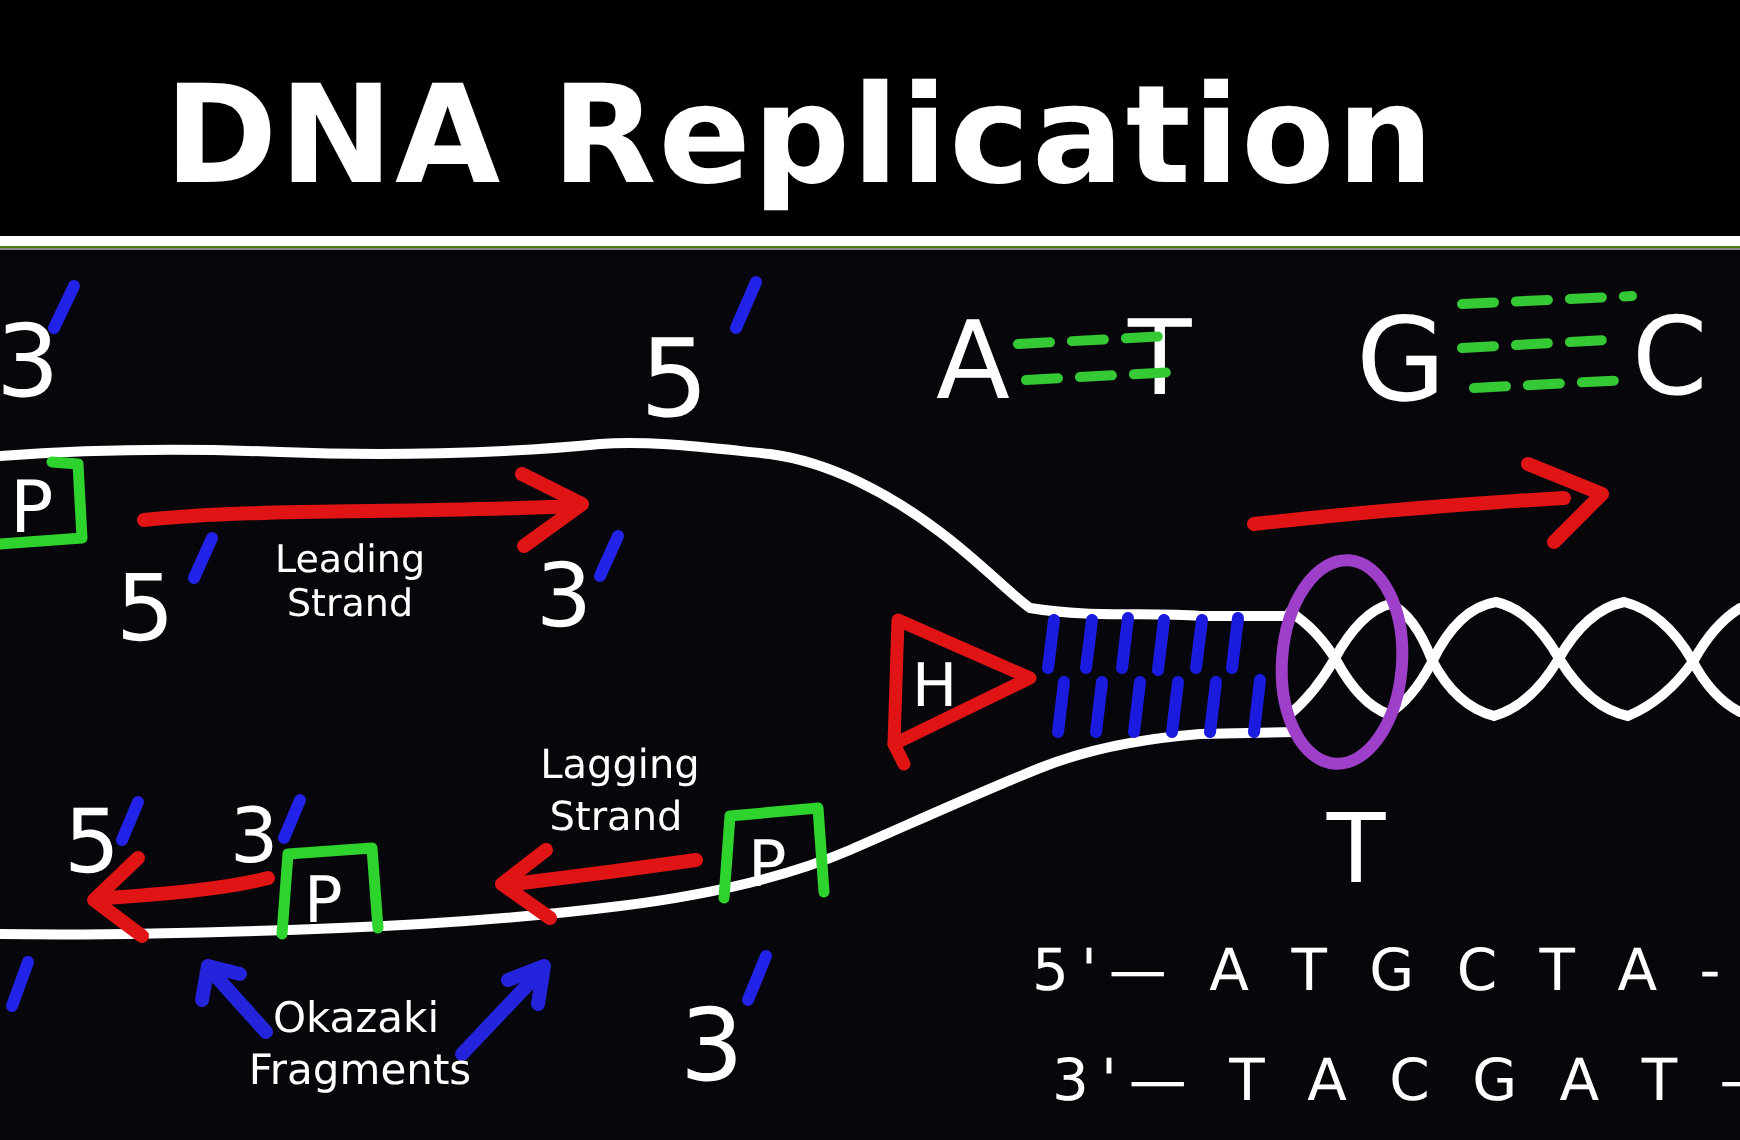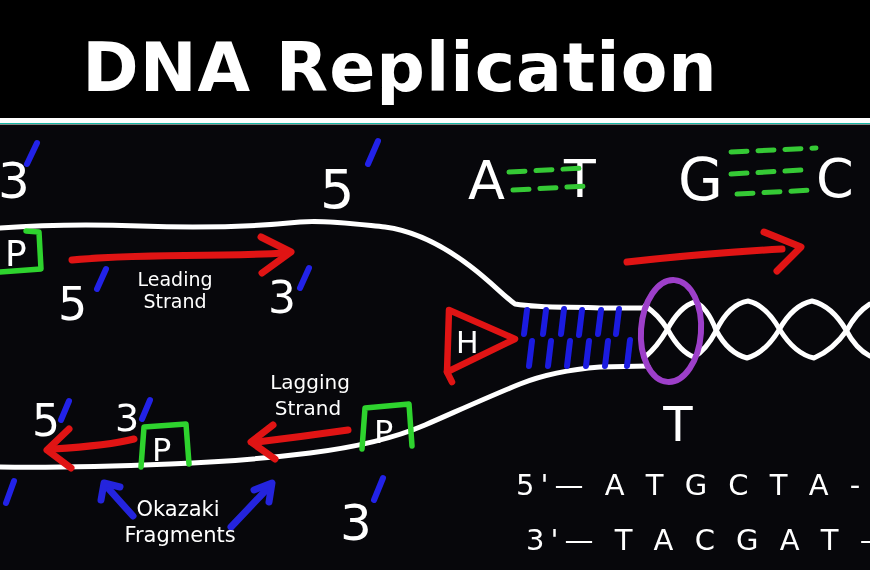--- a/index.html
+++ b/index.html
@@ -1,16 +1,16 @@
 <!DOCTYPE html>
 <html><head>
 <meta charset="utf-8">
 <style>
   html,body{margin:0;padding:0;background:#000;}
-  #screen{position:relative;width:870px;height:570px;background:#14b8a6;overflow:hidden;}
+  #screen{position:relative;width:870px;height:570px;background:#4d7c0f;overflow:hidden;}
   svg{position:absolute;inset:0;display:block;}
   text{font-family:"DejaVu Sans", sans-serif;fill:#ffffff;}
   .title-text{font-weight:bold;letter-spacing:1px;}
   .hand{font-weight:500;}
 </style>
 </head>
 <body>
 
 <div id="screen">
 <svg width="870" height="570" viewBox="0 0 870 570" xmlns="http://www.w3.org/2000/svg">

